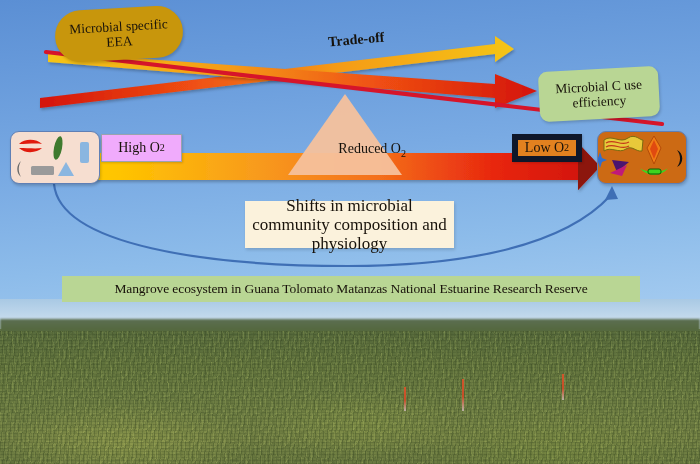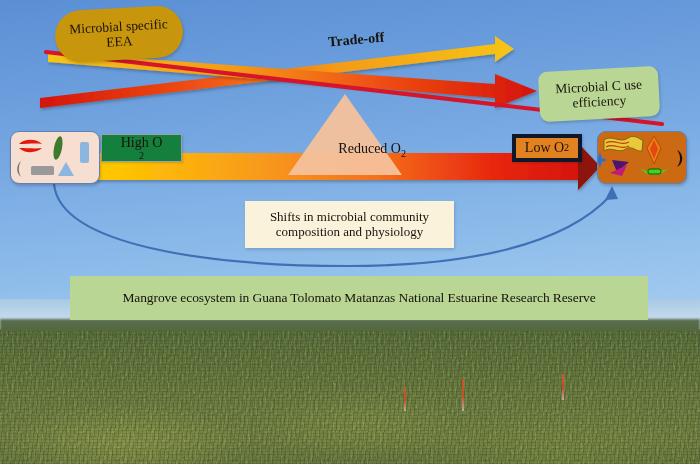--- a/index.html
+++ b/index.html
@@ -112,51 +112,49 @@
     font-size: 14px;
     font-weight: bold;
     color: #16120c;
     transform: rotate(-5deg);
     white-space: nowrap;
   }
 
   .hi-o2 {
     left: 101px; top: 134px;
     width: 81px; height: 28px;
-    background: #15803d;
+    background: #f0abfc;
     border: 1px solid #9aa3ad;
     font-size: 14px;
     box-shadow: 1px 1px 2px rgba(0,0,0,0.16);
-    flex-direction: column;
   }
   .lo-o2 {
     left: 512px; top: 134px;
     width: 70px; height: 28px;
     background: #e2811f;
-    border: 4px solid #0f172a;
+    border: 6px solid #0f172a;
     font-size: 14px;
     box-shadow: 1px 1px 2px rgba(0,0,0,0.16);
   }
 
   .shifts-box {
     left: 245px; top: 201px;
     width: 209px; height: 47px;
     background: #fbf2dc;
-    font-size: 13px;
+    font-size: 17px;
     padding: 0 6px;
     box-shadow: 1px 2px 3px rgba(0,0,0,0.14);
   }
 
   .banner {
     left: 62px; top: 276px;
-    width: 578px; height: 44px;
+    width: 578px; height: 26px;
     background: #b9d694;
     font-size: 13.5px;
     letter-spacing: -0.1px;
-    margin-left: 8px;
   }
 
   
   .mic-left {
     position: absolute;
     left: 10px; top: 131px;
     width: 88px; height: 51px;
     background: #f6ded0;
     border: 1.4px solid #5f7fb5;
     border-radius: 9px;

